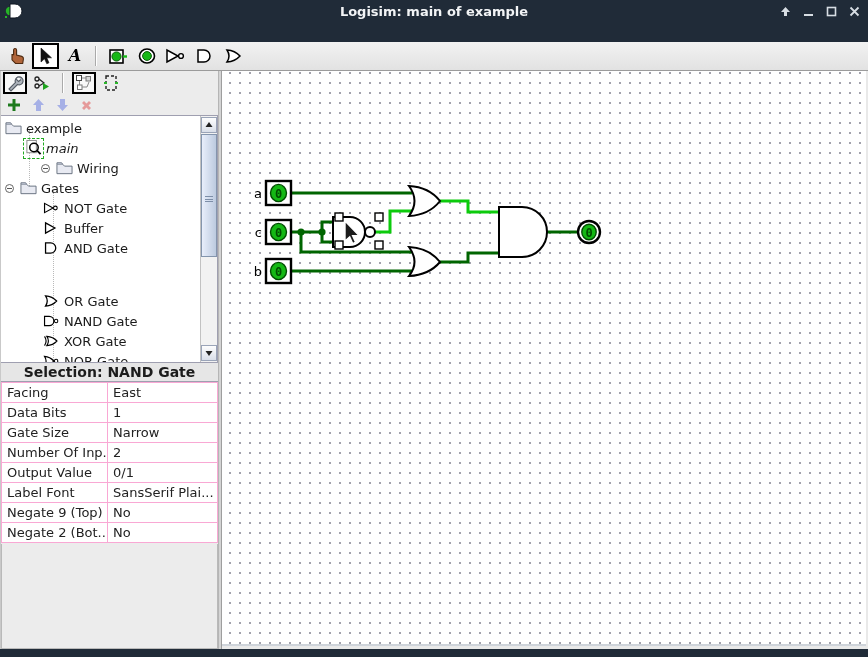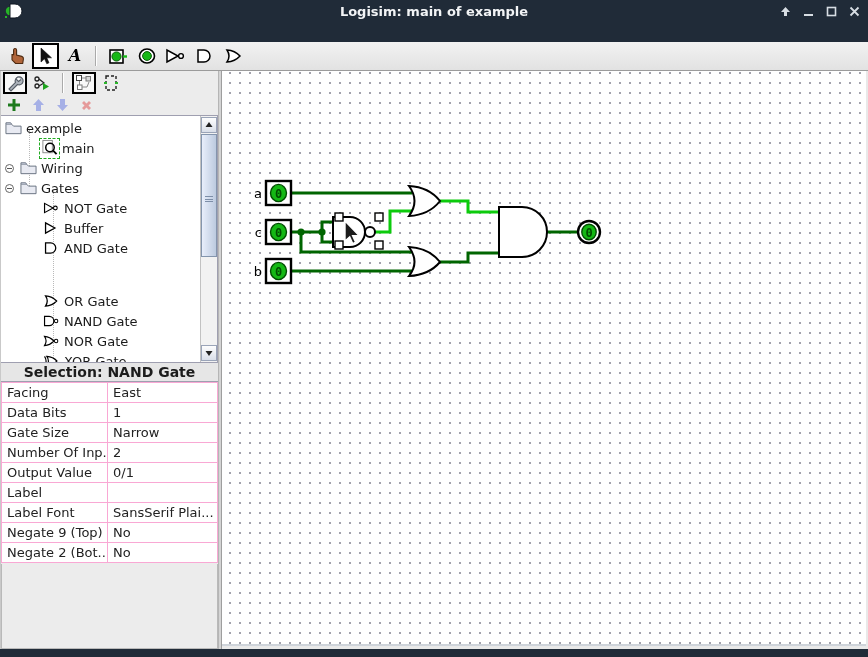--- a/index.html
+++ b/index.html
@@ -265,31 +265,31 @@
         <div class="tree-rows">
             <div class="tree-row" style="padding-left: 4px;">
               <span class="t-icon" style="display: flex; align-items: center; justify-content: center;">
                 <svg width="18" height="16" viewBox="0 0 18 16">
                   <path d="M1 4 h6 l2 2 h8 v8 H1 Z" fill="#e8eaf2" stroke="#66707e"></path>
                   <path d="M1 4 v-1.5 h5 l1 1.5" fill="#cfd4e2" stroke="#66707e"></path>
                 </svg>
               </span>
               <span>example</span>
             </div>
-            <div class="tree-row" style="padding-left: 40px;">
+            <div class="tree-row" style="padding-left: 24px; font-style: italic;">
               <span class="t-icon current" style="display: flex; align-items: center; justify-content: center;">
                 <svg width="18" height="18" viewBox="0 0 18 18">
                   <rect x="2" y="1" width="10" height="13" fill="#fff" stroke="#8a8a8a"></rect>
                   <circle cx="9.5" cy="8.5" r="4.5" fill="none" stroke="#000" stroke-width="1.6"></circle>
                   <line x1="12.8" y1="11.8" x2="16.5" y2="15.5" stroke="#000" stroke-width="2"></line>
                 </svg>
               </span>
               <span>main</span>
             </div>
-            <div class="tree-row" style="padding-left: 4px;">
+            <div class="tree-row" style="padding-left: 16px; margin-left: 24px;">
               <span class="knob"></span>
               <span class="t-icon" style="display: flex; align-items: center; justify-content: center;">
                 <svg width="18" height="16" viewBox="0 0 18 16">
                   <path d="M1 4 h6 l2 2 h8 v8 H1 Z" fill="#e8eaf2" stroke="#66707e"></path>
                   <path d="M1 4 v-1.5 h5 l1 1.5" fill="#cfd4e2" stroke="#66707e"></path>
                 </svg>
               </span>
               <span>Wiring</span>
             </div>
             <div class="tree-row" style="padding-left: 4px;">
@@ -340,34 +340,34 @@
                 <svg width="22" height="18" viewBox="0 0 22 18">
                   <path d="M2 3 H8 A6 6 0 0 1 8 15 H2 Z" fill="#fff" stroke="#000" stroke-width="1.5"></path>
                   <circle cx="17" cy="9" r="2.2" fill="#fff" stroke="#000" stroke-width="1.3"></circle>
                 </svg>
               </span>
               <span>NAND Gate</span>
             </div>
             <div class="tree-row" style="padding-left: 42px;">
               <span class="t-icon" style="display: flex; align-items: center; justify-content: center;">
                 <svg width="22" height="18" viewBox="0 0 22 18">
+                  <path d="M2 3 Q6 9 2 15" fill="none" stroke="#000" stroke-width="1.5"></path>
+                  <path d="M5 3 Q13 3.5 18 9 Q13 14.5 5 15 Q9 9 5 3 Z" fill="#fff" stroke="#000" stroke-width="1.5"></path>
+                </svg>
+              </span>
+              <span>XOR Gate</span>
+            </div>
+            <div class="tree-row" style="padding-left: 42px;">
+              <span class="t-icon" style="display: flex; align-items: center; justify-content: center;">
+                <svg width="22" height="18" viewBox="0 0 22 18">
                   <path d="M2 3 Q9 3.5 14 9 Q9 14.5 2 15 Q6 9 2 3 Z" fill="#fff" stroke="#000" stroke-width="1.5"></path>
                   <circle cx="17" cy="9" r="2.2" fill="#fff" stroke="#000" stroke-width="1.3"></circle>
                 </svg>
               </span>
               <span>NOR Gate</span>
-            </div>
-            <div class="tree-row" style="padding-left: 42px;">
-              <span class="t-icon" style="display: flex; align-items: center; justify-content: center;">
-                <svg width="22" height="18" viewBox="0 0 22 18">
-                  <path d="M2 3 Q6 9 2 15" fill="none" stroke="#000" stroke-width="1.5"></path>
-                  <path d="M5 3 Q13 3.5 18 9 Q13 14.5 5 15 Q9 9 5 3 Z" fill="#fff" stroke="#000" stroke-width="1.5"></path>
-                </svg>
-              </span>
-              <span>XOR Gate</span>
             </div>
             <div class="tree-row" style="">
               <span class="t-icon" style="display: flex; align-items: center; justify-content: center;">
                 <svg width="24" height="18" viewBox="0 0 24 18">
                   <path d="M2 3 Q6 9 2 15" fill="none" stroke="#000" stroke-width="1.5"></path>
                   <path d="M5 3 Q12 3.5 16 9 Q12 14.5 5 15 Q9 9 5 3 Z" fill="#fff" stroke="#000" stroke-width="1.5"></path>
                   <circle cx="19" cy="9" r="2.2" fill="#fff" stroke="#000" stroke-width="1.3"></circle>
                 </svg>
               </span>
               <span>XNOR Gate</span>
@@ -414,24 +414,20 @@
               <td class="k">Gate Size</td>
               <td>Narrow</td>
             </tr>
             <tr>
               <td class="k">Number Of Inp...</td>
               <td>2</td>
             </tr>
             <tr>
               <td class="k">Output Value</td>
               <td>0/1</td>
-            </tr>
-            <tr>
-              <td class="k">Label</td>
-              <td></td>
             </tr>
             <tr>
               <td class="k">Label Font</td>
               <td>SansSerif Plai...</td>
             </tr>
             <tr>
               <td class="k">Negate 9 (Top)</td>
               <td>No</td>
             </tr>
             <tr>

